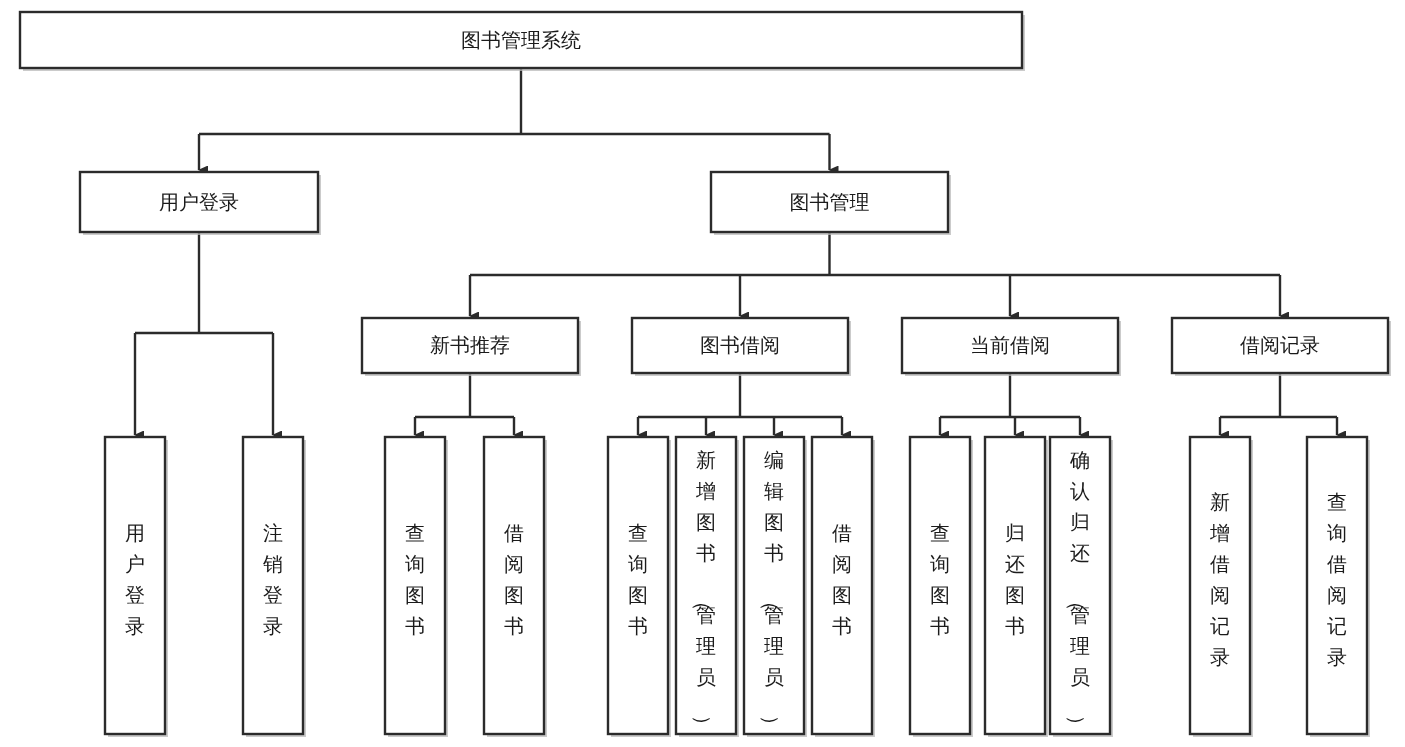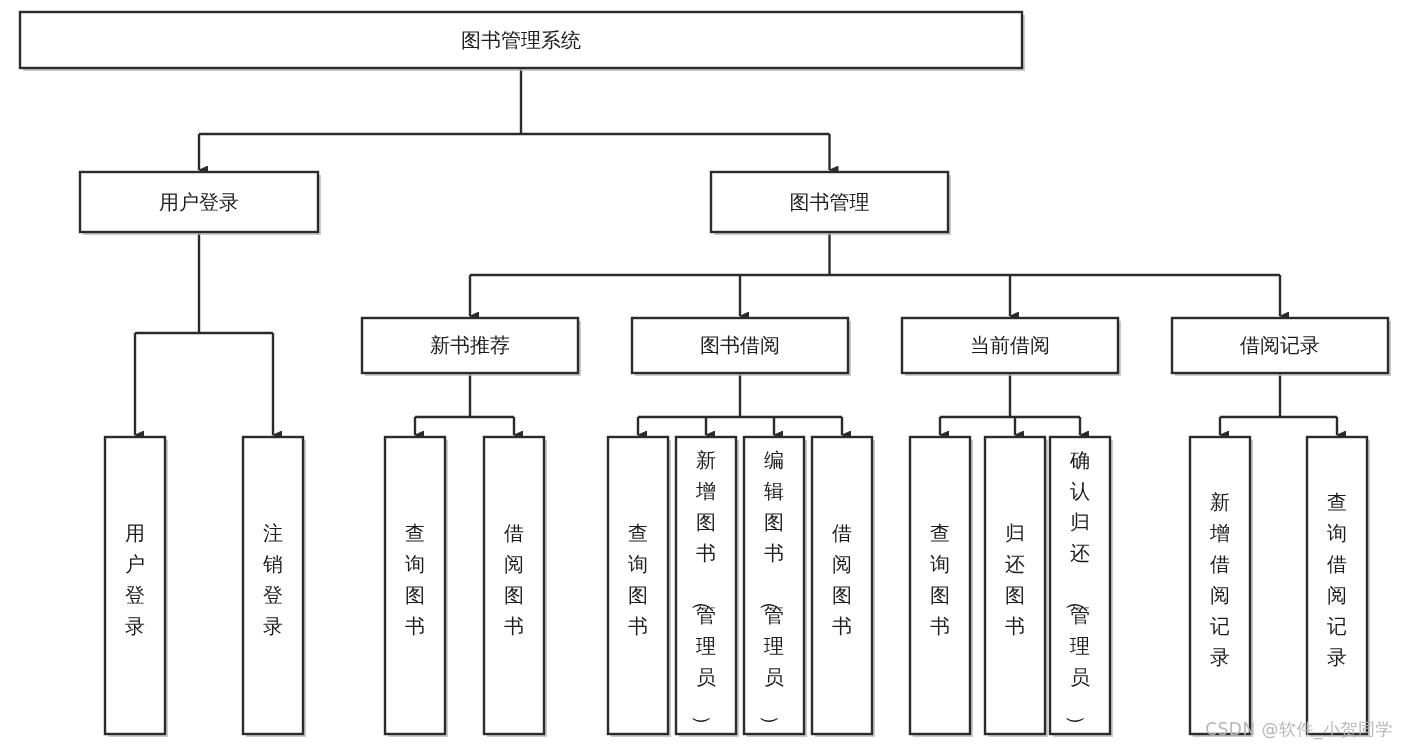--- a/index.html
+++ b/index.html
@@ -213,14 +213,13 @@
           <text x="1220" y="508.5" class="node-label-v"><tspan x="1220" dy="0">新</tspan><tspan x="1220" dy="31">增</tspan><tspan x="1220" dy="31">借</tspan><tspan x="1220" dy="31">阅</tspan><tspan x="1220" dy="31">记</tspan><tspan x="1220" dy="31">录</tspan></text>
         </g>
         <g>
           <rect x="1310" y="440" width="60" height="297" class="node-shadow"></rect>
           <rect x="1307" y="437" width="60" height="297" class="node-rect"></rect>
           <text x="1337" y="508.5" class="node-label-v"><tspan x="1337" dy="0">查</tspan><tspan x="1337" dy="31">询</tspan><tspan x="1337" dy="31">借</tspan><tspan x="1337" dy="31">阅</tspan><tspan x="1337" dy="31">记</tspan><tspan x="1337" dy="31">录</tspan></text>
         </g>
       </g>
   </svg>
 
-  <div class="watermark">CSDN @软件_小贺同学</div>
 </div>
 
 </body></html>

